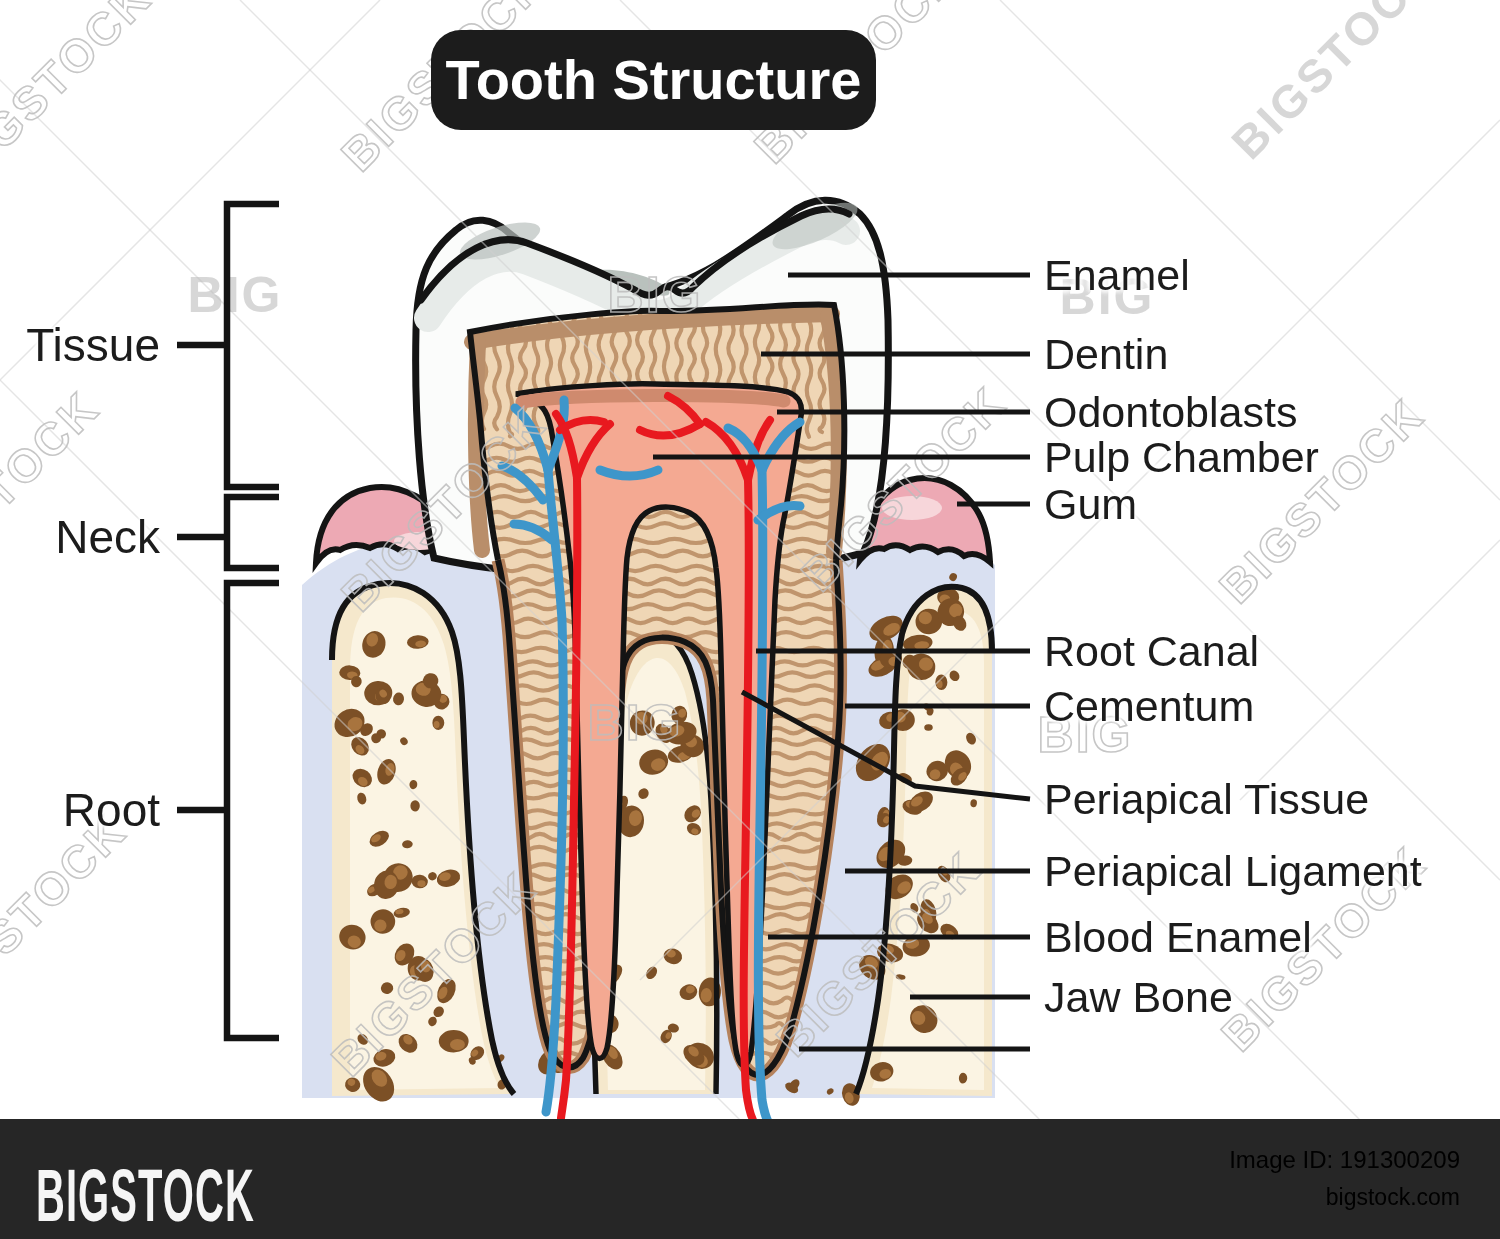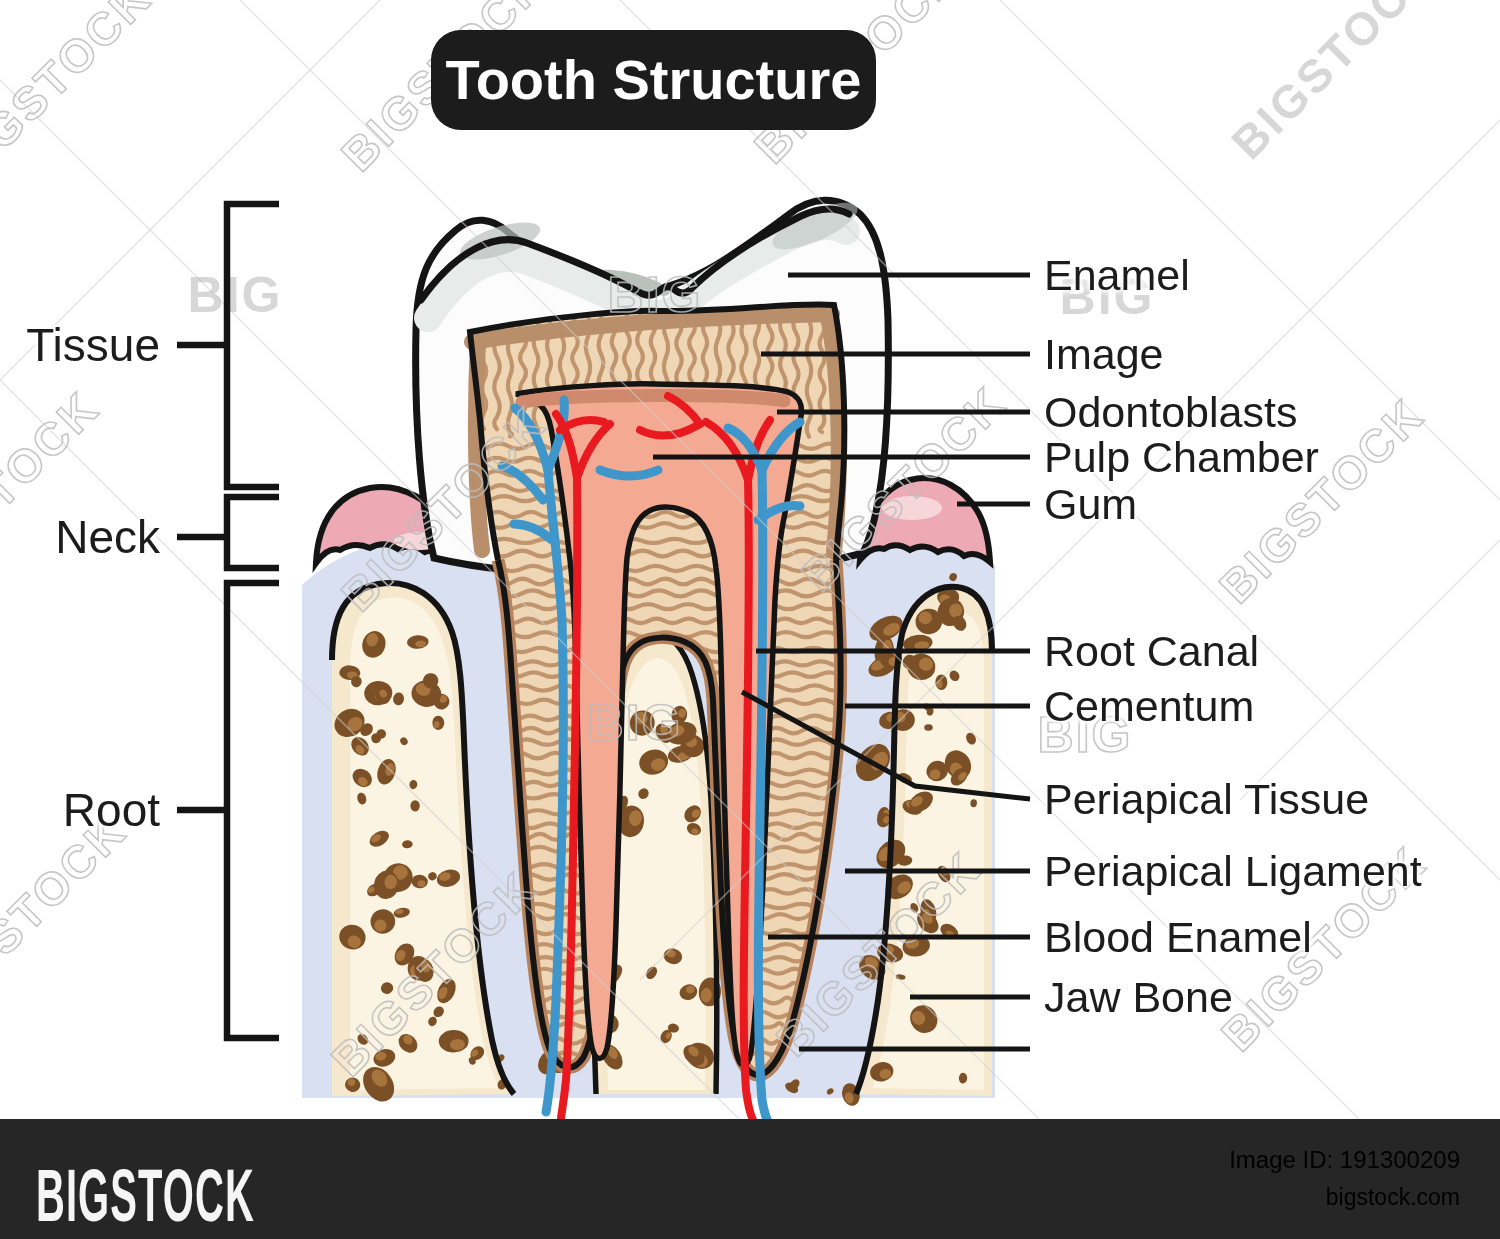--- a/index.html
+++ b/index.html
@@ -560,21 +560,21 @@
   </g>
 </svg>
 
 <div id="title-pill">Tooth Structure</div>
 
 <div class="lbl lbl-l" style="left:10px;top:345px">Tissue</div>
 <div class="lbl lbl-l" style="left:10px;top:810px">Root</div>
 <div class="lbl lbl-l" style="left:10px;top:537px">Neck</div>
 
 <div class="lbl lbl-r" style="left:1044px;top:275px">Enamel</div>
-<div class="lbl lbl-r" style="left:1044px;top:354px">Image</div>
+<div class="lbl lbl-r" style="left:1044px;top:354px">Dentin</div>
 <div class="lbl lbl-r" style="left:1044px;top:457px">Pulp Chamber</div>
 <div class="lbl lbl-r" style="left:1044px;top:412px">Odontoblasts</div>
 <div class="lbl lbl-r" style="left:1044px;top:504px">Gum</div>
 <div class="lbl lbl-r" style="left:1044px;top:651px">Root Canal</div>
 <div class="lbl lbl-r" style="left:1044px;top:706px">Cementum</div>
 <div class="lbl lbl-r" style="left:1044px;top:799px">Periapical Tissue</div>
 <div class="lbl lbl-r" style="left:1044px;top:871px">Periapical Ligament</div>
 <div class="lbl lbl-r" style="left:1044px;top:937px">Blood Enamel</div>
 <div class="lbl lbl-r" style="left:1044px;top:997px">Jaw Bone</div>
 

